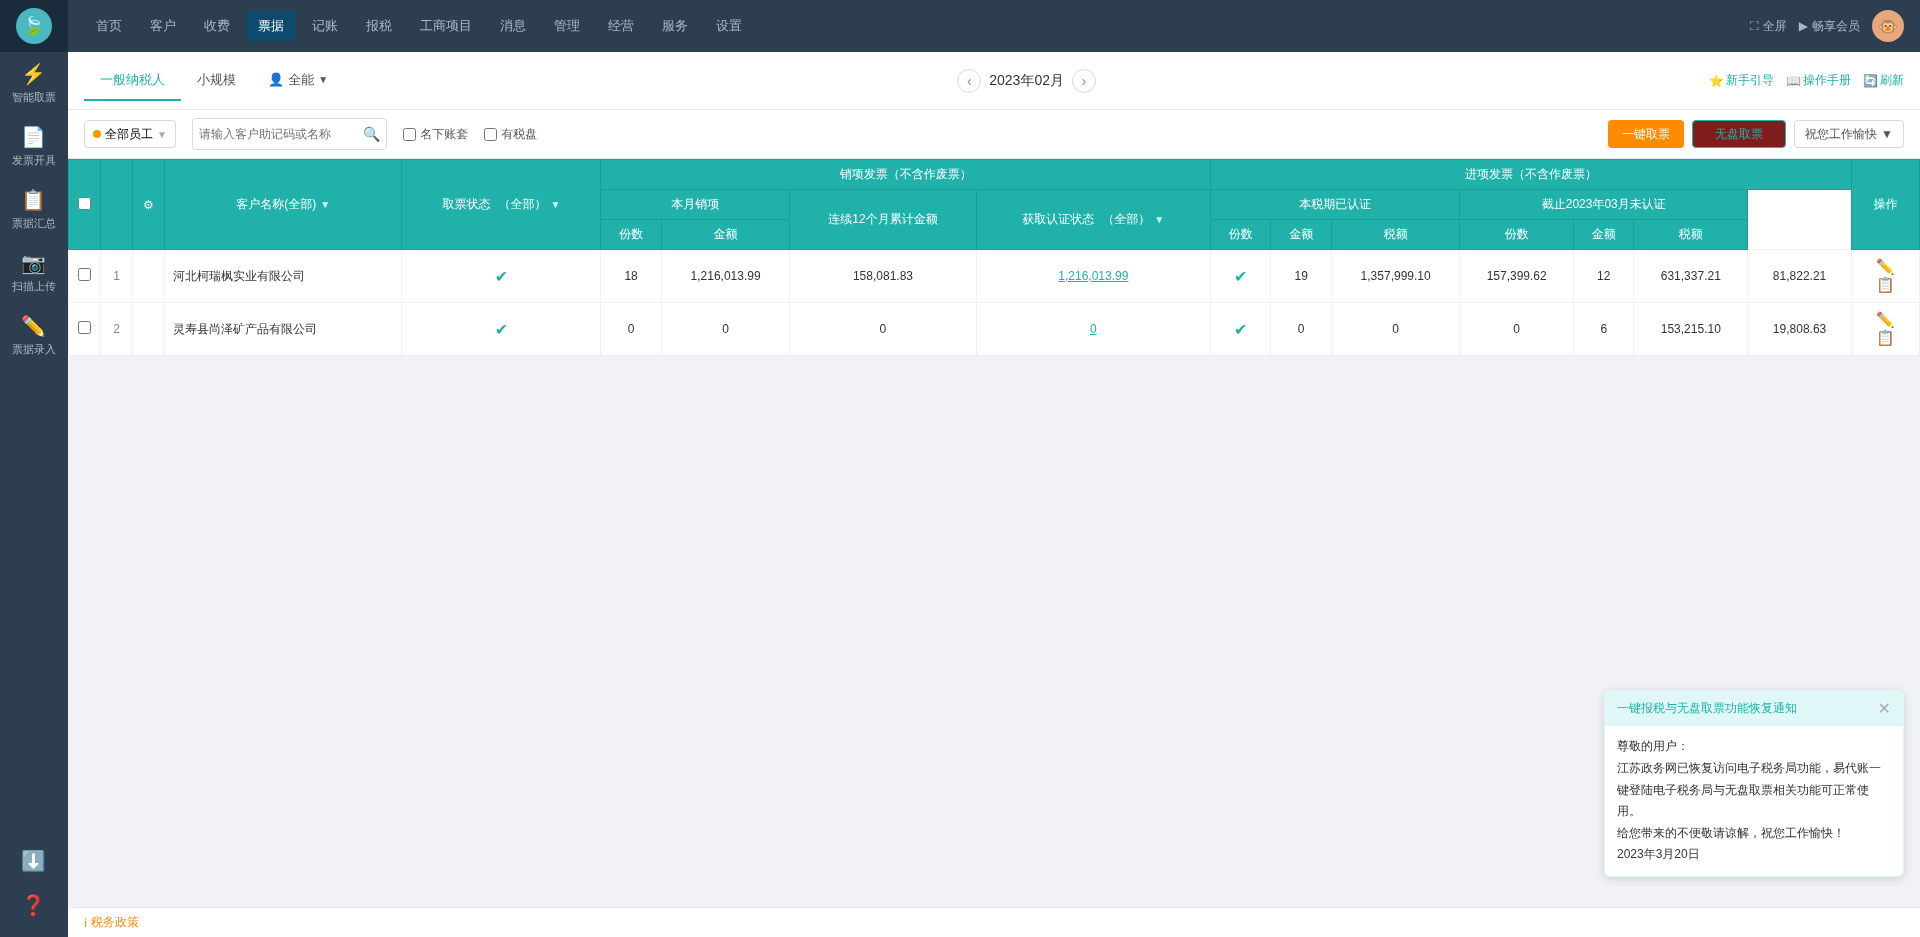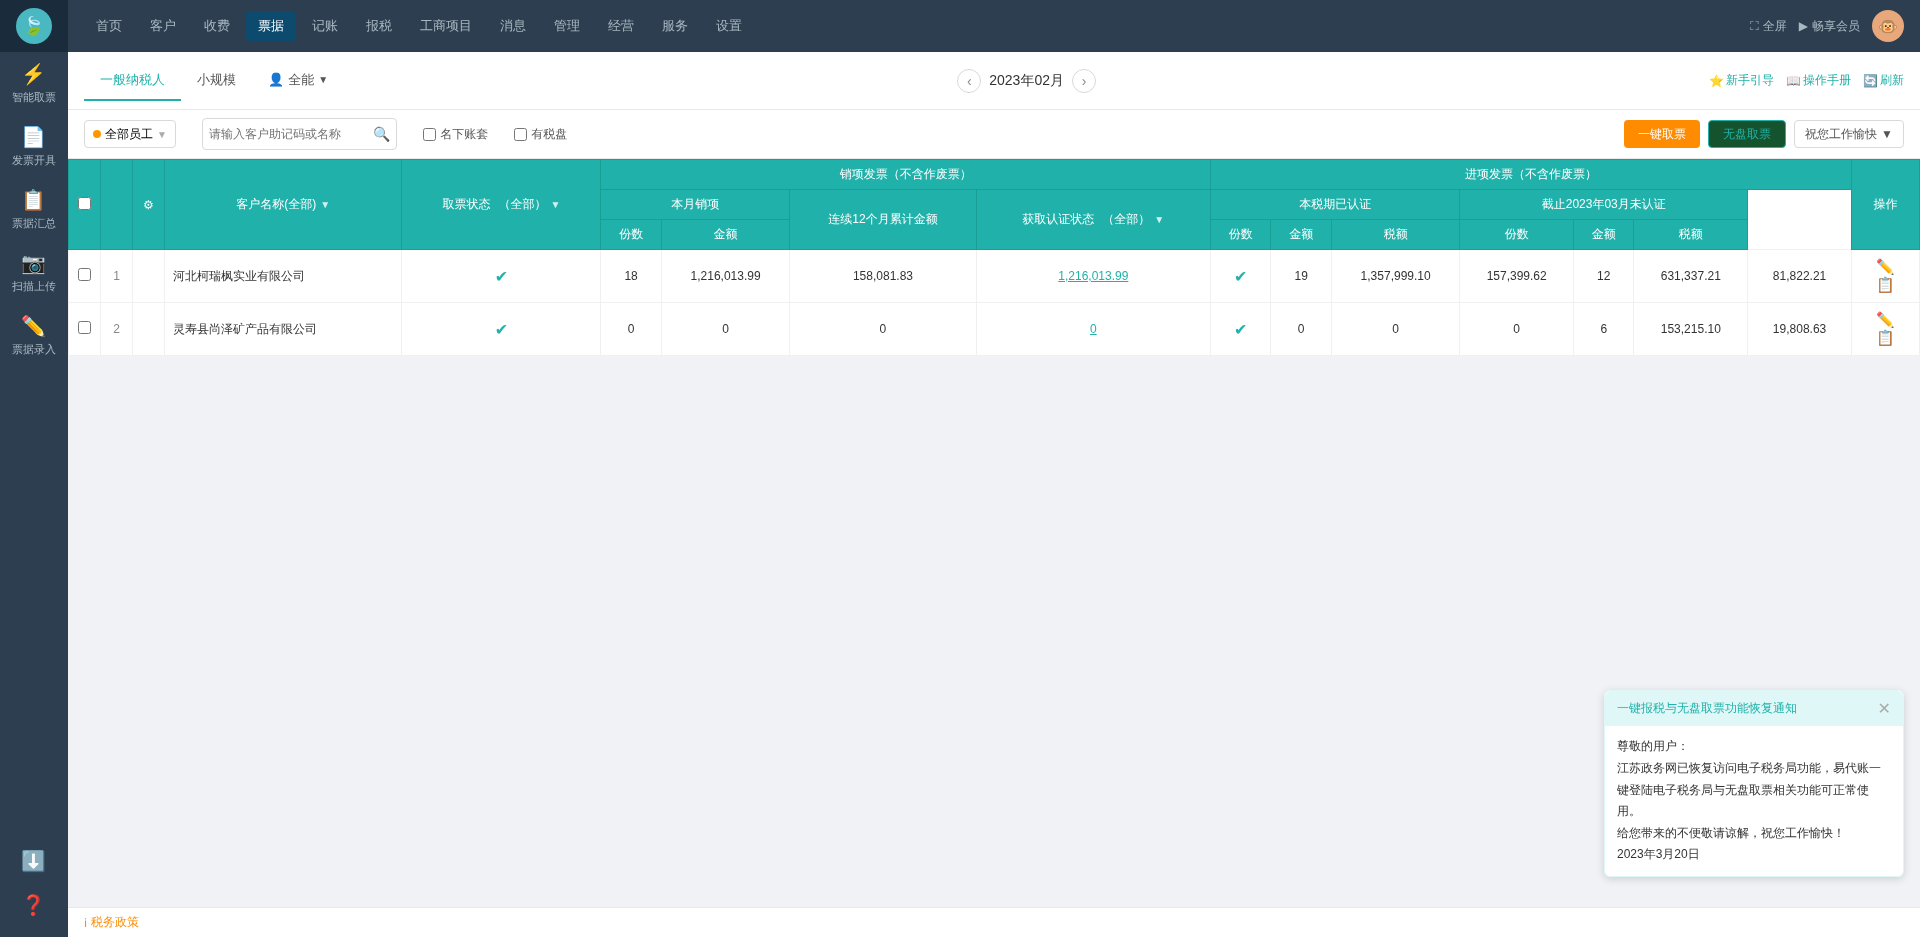--- a/index.html
+++ b/index.html
@@ -153,21 +153,21 @@
       font-size: 12px;
     }
     .tab-right-actions span { cursor: pointer; display: flex; align-items: center; gap: 2px; }
 
     
     .toolbar {
       background: white;
       padding: 8px 16px;
       display: flex;
       align-items: center;
-      gap: 26px;
+      gap: 16px;
       border-bottom: 1px solid #e8e8e8;
       flex-shrink: 0;
     }
     .employee-select {
       display: flex;
       align-items: center;
       border: 1px solid #d9d9d9;
       border-radius: 4px;
       height: 28px;
       padding: 0 8px;
@@ -201,25 +201,25 @@
       color: white;
       border: none;
       border-radius: 4px;
       padding: 0 14px;
       height: 28px;
       cursor: pointer;
       font-size: 12px;
       white-space: nowrap;
     }
     .btn-default {
-      background: #14532d;
+      background: #7f1d1d;
       color: #20b2aa;
       border: 1px solid #20b2aa;
       border-radius: 4px;
-      padding: 0 14px;
+      padding: 0 22px;
       height: 28px;
       cursor: pointer;
       font-size: 12px;
       white-space: nowrap;
       font-family: Liberation Serif, serif;
     }
     .btn-dropdown {
       background: white;
       color: #555;
       border: 1px solid #d9d9d9;

